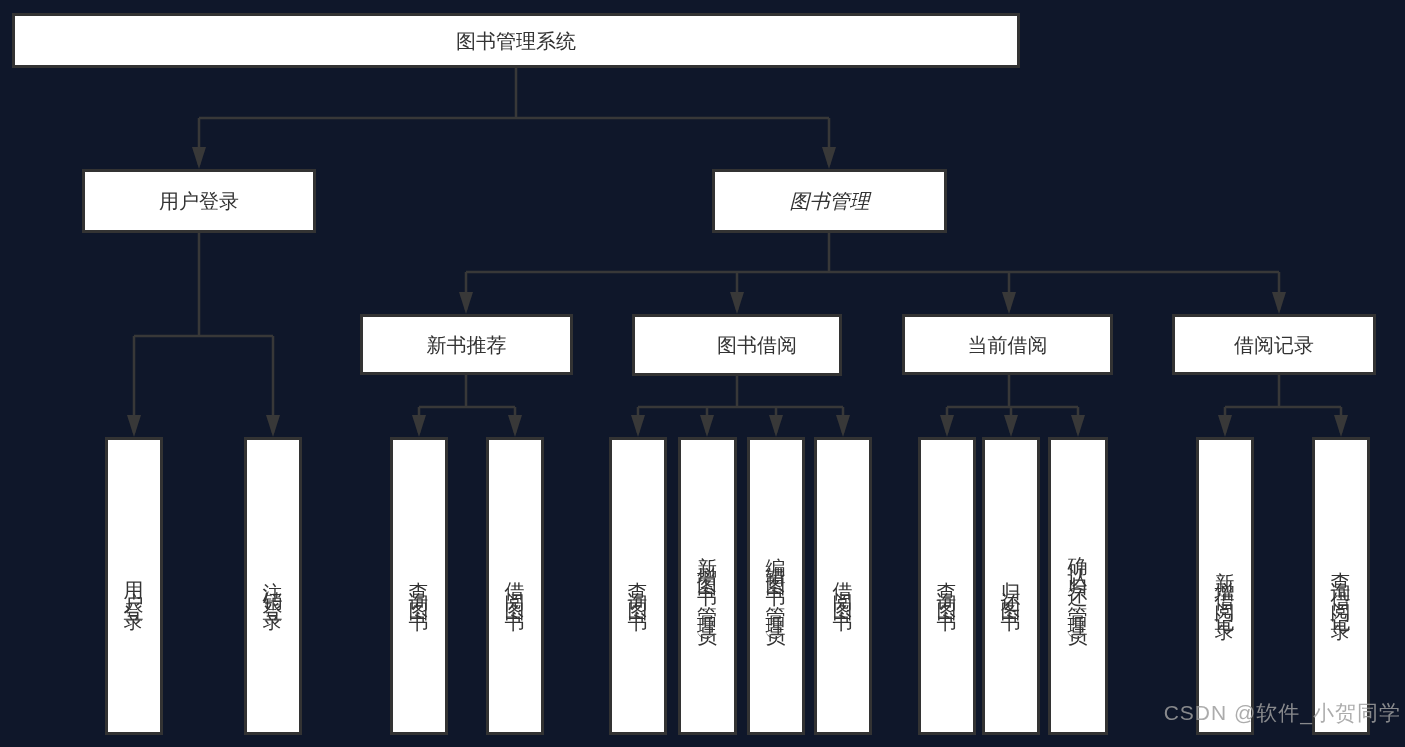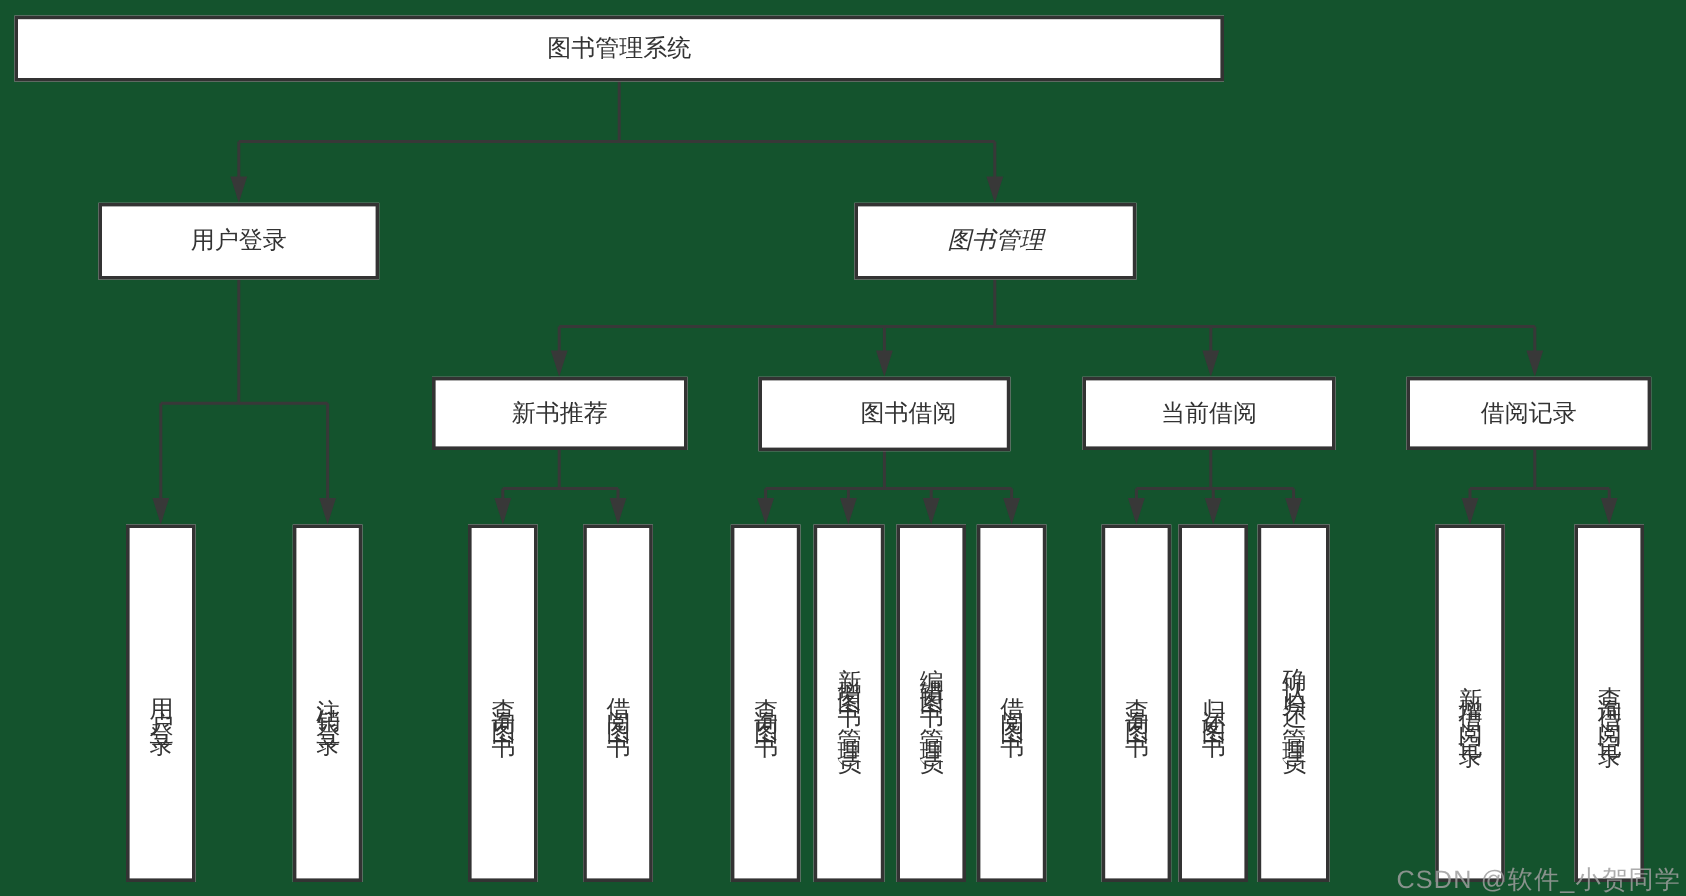--- a/index.html
+++ b/index.html
@@ -1,19 +1,19 @@
 <!DOCTYPE html>
 <html><head>
 <meta charset="utf-8">
 <style>
   html,body { margin:0; padding:0; background:#ffffff; }
   .canvas {
     position:relative;
     width:1405px; height:747px;
-    background:#14532d;
+    background:#0f172a;
     font-family:"Liberation Sans", sans-serif;
     overflow:hidden;
   }
   .wires { position:absolute; left:0; top:0; }
   .node {
     position:absolute;
     box-sizing:border-box;
     background:#ffffff;
     border:3px solid #333333;
     display:flex;
@@ -25,21 +25,21 @@
   .leaf .lbl {
     writing-mode:vertical-rl;
     text-orientation:mixed;
     font-size:20px;
     letter-spacing:10px;
     line-height:1;
     white-space:nowrap;
   }
   .watermark {
     position:absolute;
-    right:4px; bottom:0;
+    right:4px; bottom:20px;
     font-size:21px;
     color:rgba(158,158,158,0.85);
     font-family:"Liberation Sans", sans-serif;
     letter-spacing:1px;
     z-index:10;
     white-space:nowrap;
   }
 </style>
 </head>
 <body>

